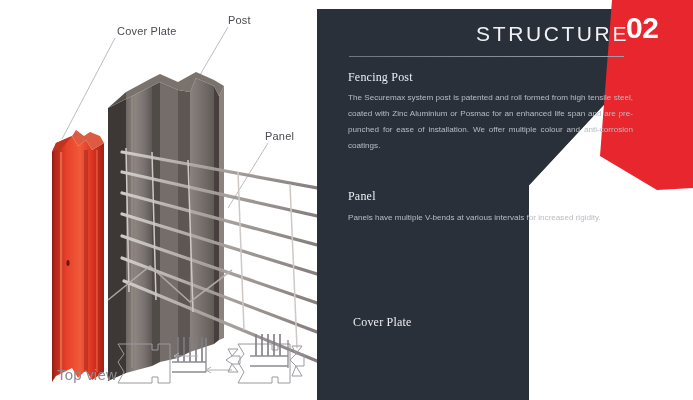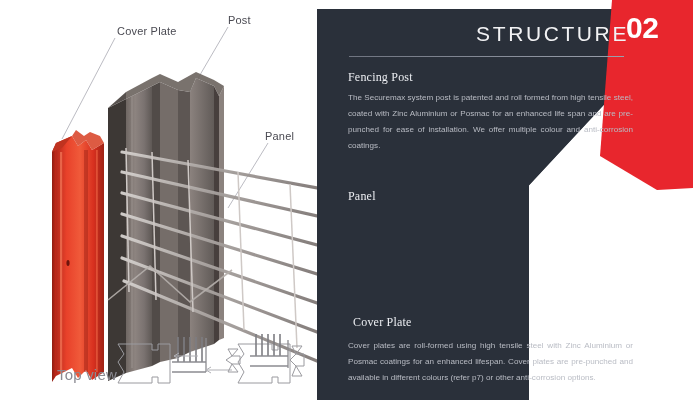--- a/index.html
+++ b/index.html
@@ -290,23 +290,21 @@
       <div id="section-title">STRUCTURE</div>
       <div id="title-rule"></div>
 
       <div class="sec-head" id="head-fencing">Fencing Post</div>
       <div class="body-block" id="body-fencing">
         <p>The Securemax system post is patented and roll formed from high tensile steel, coated with Zinc Aluminium or Posmac for an enhanced life span and are pre-punched for ease of installation. We offer multiple colour and anti-corrosion coatings.</p>
       </div>
 
       <div class="sec-head" id="head-panel">Panel</div>
       <div class="body-block" id="body-panel">
+        <p>Panels have multiple V-bends at various intervals for increased rigidity.</p>
       </div>
 
       <div class="sec-head" id="head-cover">Cover Plate</div>
-      <div class="body-block" id="body-cover">
-        <p>Cover plates are roll-formed using high tensile steel with Zinc Aluminium or Posmac coatings for an enhanced lifespan. Cover plates are pre-punched and available in different colours (refer p7) or other anti-corrosion options.</p>
-      </div>
 
     </div>
   </div>
 
 </div>
 
 </body></html>

